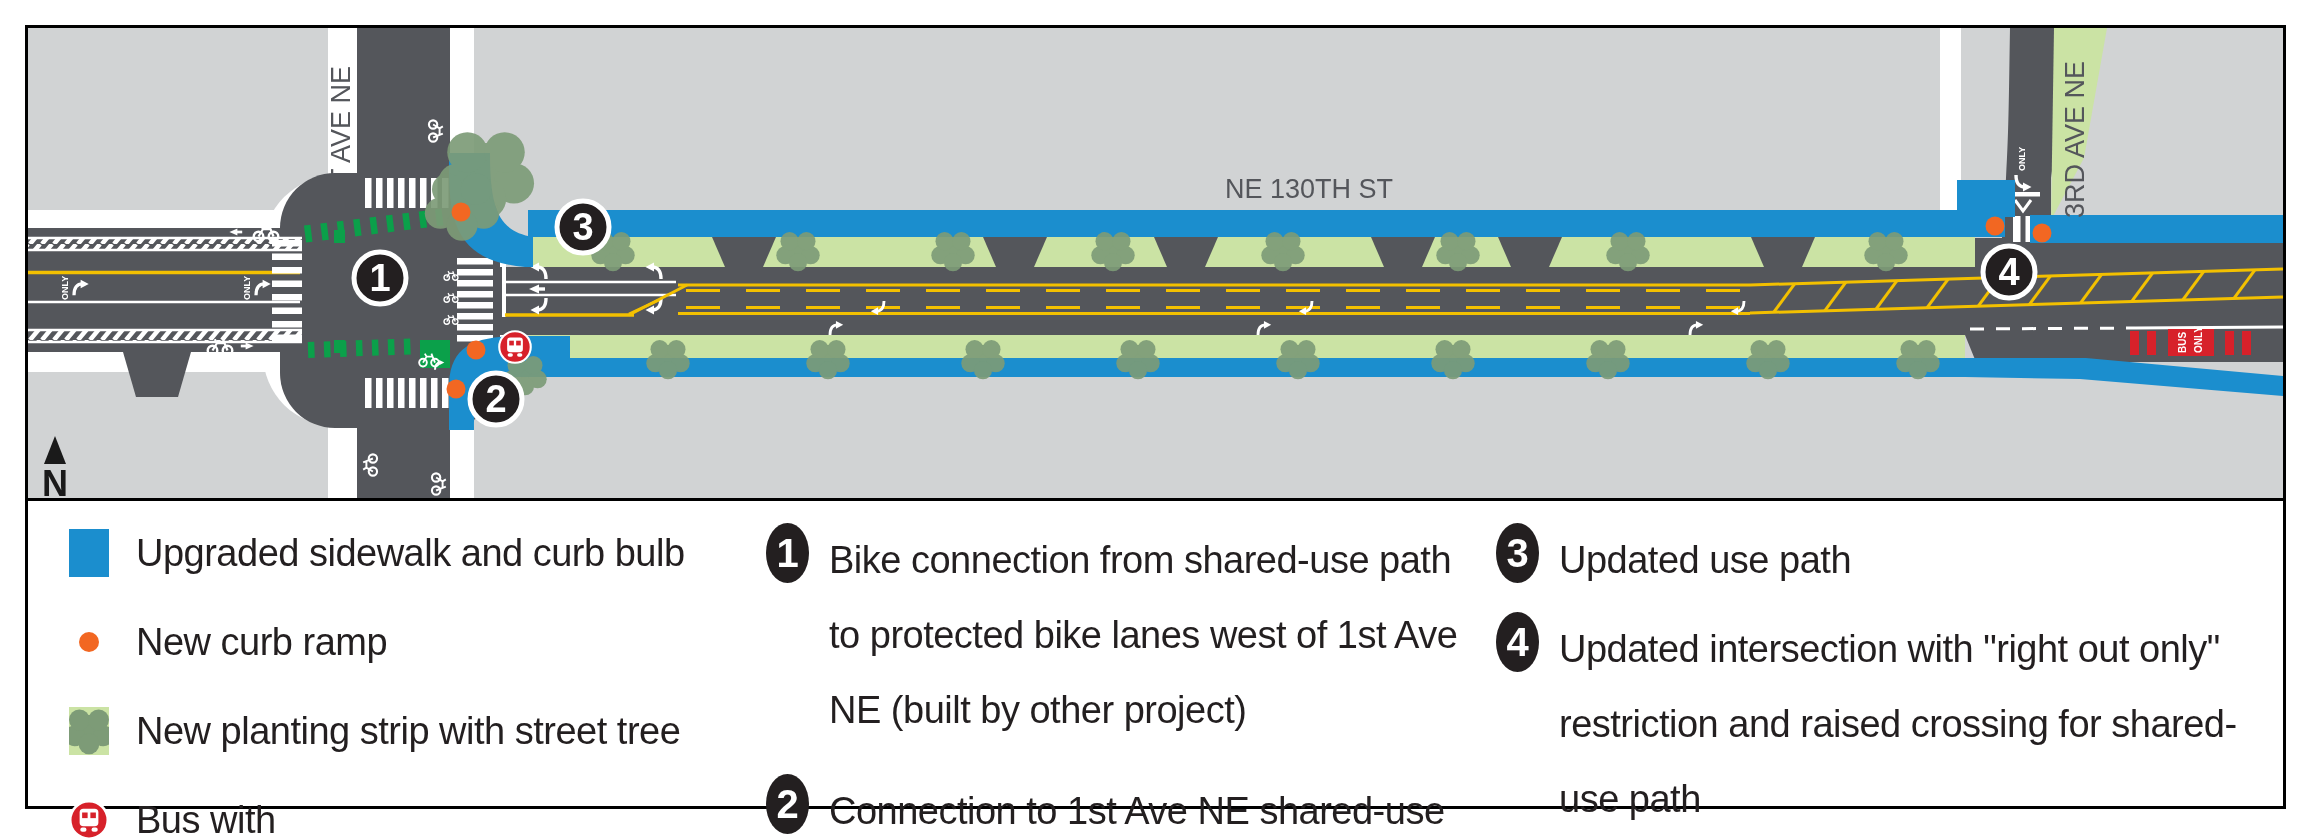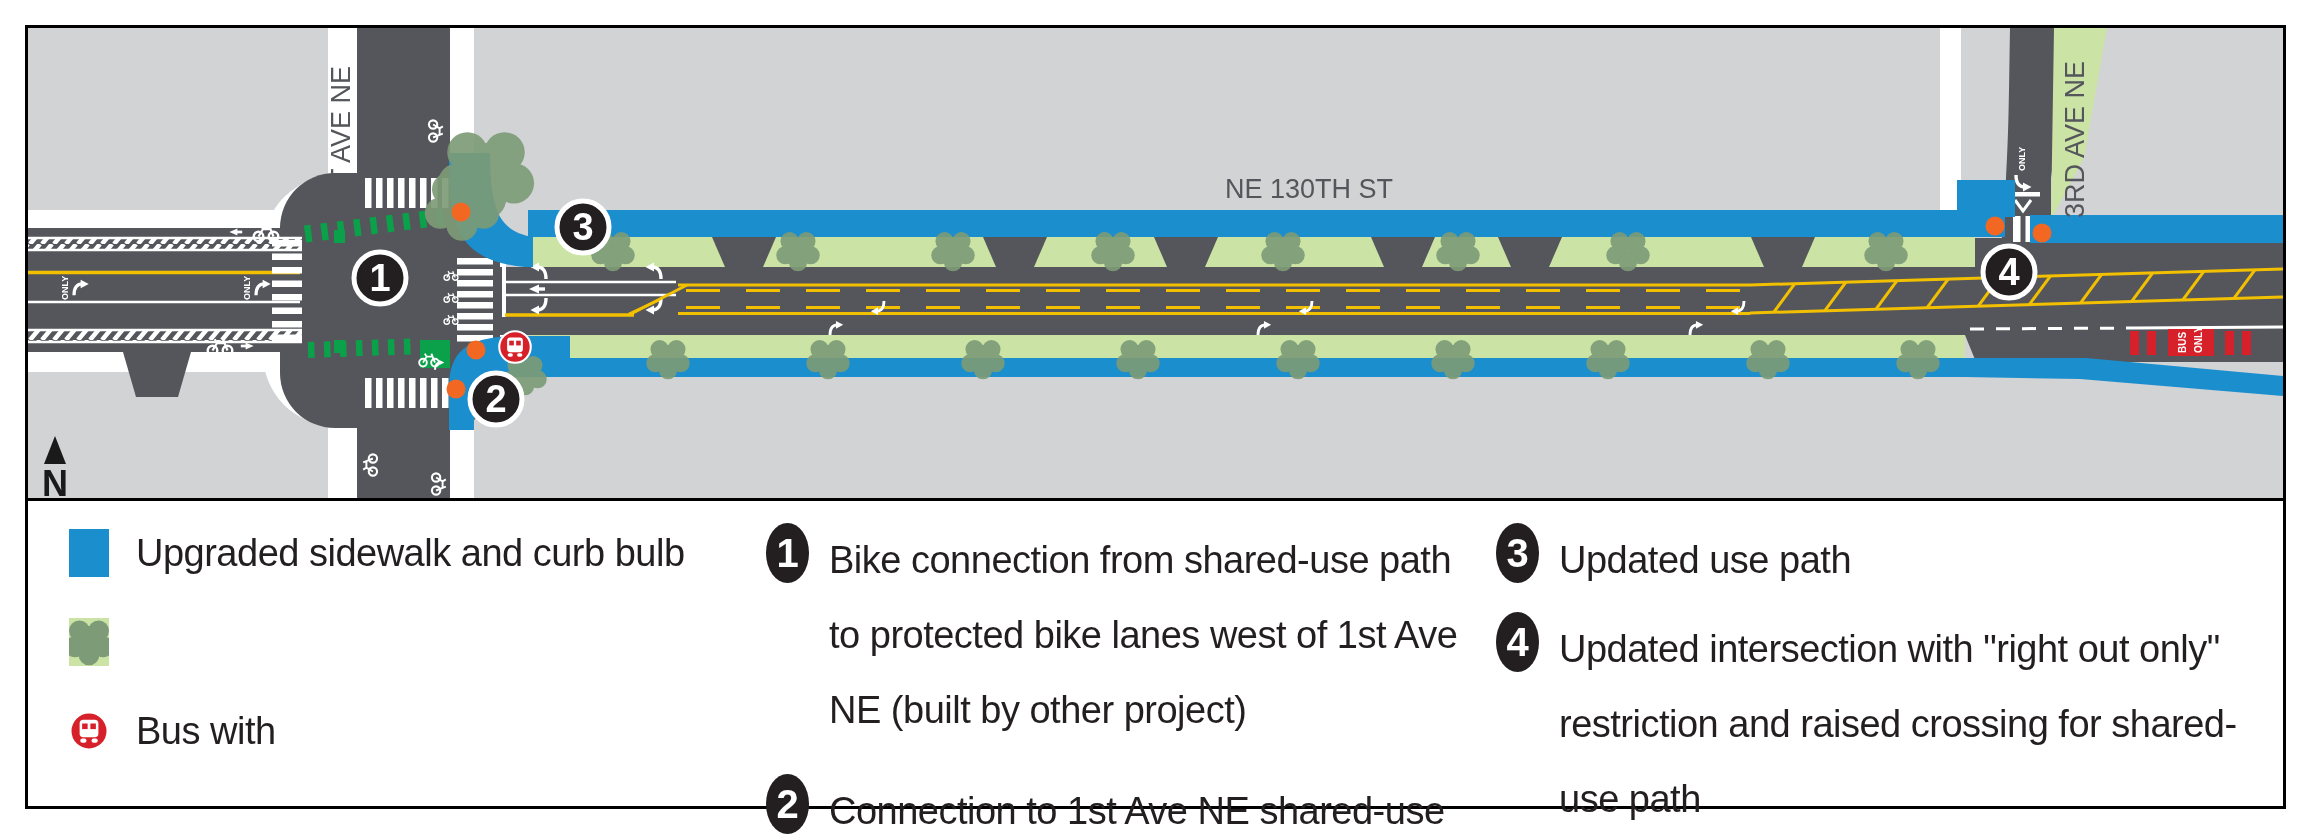--- a/index.html
+++ b/index.html
@@ -355,25 +355,34 @@
       <div class="sym-row">
         <span class="sym-cell">
           <svg width="40" height="48">
                 <rect width="40" height="48" fill="#1b8ece"></rect>
               </svg>
         </span>
         <span class="sym-label">Upgraded sidewalk and curb bulb</span>
       </div>
       <div class="sym-row">
         <span class="sym-cell">
+          <svg width="22" height="22">
+                <circle cx="11" cy="11" r="10" fill="#f26722"></circle>
+              </svg>
+        </span>
+        <span class="sym-label">New curb ramp</span>
+      </div>
+      <div class="sym-row">
+        <span class="sym-cell">
           <svg width="40" height="48" viewBox="0 0 40 48">
                 <rect width="40" height="48" fill="#cbe3a4"></rect>
                 <use href="#tree" transform="translate(20,24) scale(1.6)"></use>
               </svg>
         </span>
+        <span class="sym-label">New planting strip with street tree</span>
       </div>
       <div class="sym-row">
         <span class="sym-cell">
           <svg width="40" height="40" viewBox="0 0 40 40">
                 <use href="#busicon" transform="translate(20,20) scale(1.25)"></use>
               </svg>
         </span>
         <span class="sym-label">Bus with</span>
       </div>
     </div>

